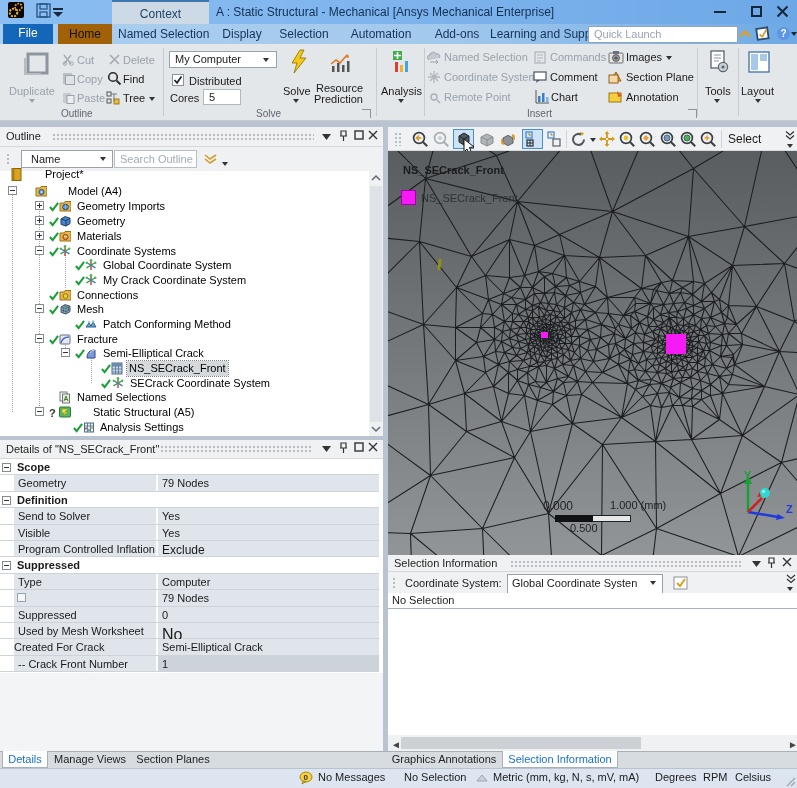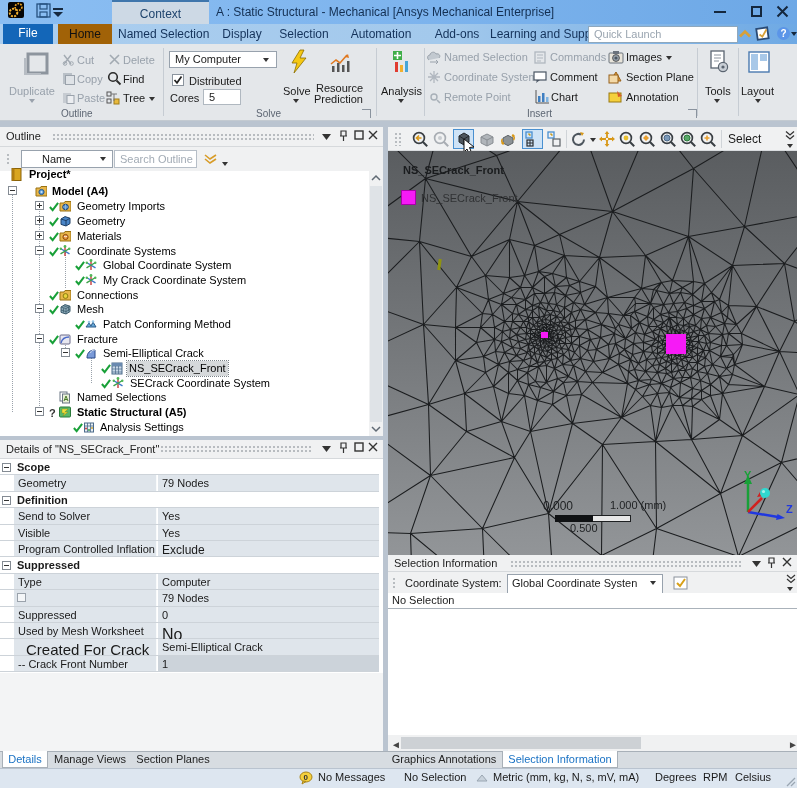--- a/index.html
+++ b/index.html
@@ -28,26 +28,26 @@
 
 #midgap { left:0; top:121px; width:797px; height:6px; background:#bac4d0; }
 #vsplit { left:383px; top:127px; width:5px; height:624px; background:#bac4d0; }
 .phead { background:#f0f1f2; border-bottom:1px solid #d6d9dc; }
 .phead .ttl { position:absolute; left:6px; top:3px; font-size:11px; color:#222; }
 .dots { position:absolute; top:6px; height:8px; background-image:radial-gradient(circle, #b8bcc0 34%, transparent 36%); background-size:4px 4px; }
 .hico { position:absolute; top:3px; width:13px; height:13px; color:#333; font-size:11px; text-align:center; line-height:13px; }
 
 #outhead { left:0; top:127px; width:383px; height:20px; }
 #outbar { left:0; top:147px; width:383px; height:24px; background:#f0f1f2; }
-#namebox { left:21px; top:150px; width:92px; height:18px; background:#fff; border:1px solid #98a2ad; font-size:11px; line-height:16px; padding-left:20px; }
+#namebox { left:21px; top:150px; width:92px; height:18px; background:#fff; border:1px solid #98a2ad; font-size:11px; line-height:16px; padding-left:9px; }
 #searchbox { left:114px; top:150px; width:83px; height:18px; background:#fff; border:1px solid #b6bec7; color:#a2abb5; font-size:11px; line-height:16px; padding-left:5px; }
 #tree { left:0; top:171px; width:369px; height:265px; background:#fff; overflow:hidden; }
 #treesb { left:369px; top:171px; width:14px; height:265px; background:#f0f1f2; }
 .trow { position:absolute; height:15px; white-space:nowrap; font-size:11px; line-height:15px; color:#000; }
-.tbold { font-weight:bold; }
+.tbold { font-weight:normal;margin-left:16px; }
 .pm { position:absolute; width:9px; height:9px; border:1px solid #848b93; background:#fff; }
 .pm:before { content:""; position:absolute; left:1px; top:3px; width:5px; height:1px; background:#333; }
 .pm.plus:after { content:""; position:absolute; left:3px; top:1px; width:1px; height:5px; background:#333; }
 .chk { position:absolute; width:10px; height:10px; }
 
 #dethead { left:0; top:440px; width:383px; height:19px; }
 #dettbl { left:0; top:459px; width:383px; height:214px; background:#fff; font-size:11px; }
 #detempty { left:0; top:673px; width:383px; height:78px; background:#f3f4f5; }
 
 #gtoolbar { left:388px; top:127px; width:409px; height:24px; background:#f0f1f2; border-bottom:1px solid #d9dcdf; }
@@ -543,21 +543,21 @@
 <div class="abs" style="left:18px;top:609px;font-size:11px">Suppressed</div>
 <div class="abs" style="left:162px;top:609px;font-size:11px">0</div>
 <div class="abs" style="left:0;top:623px;width:379px;height:16px;background:#fff;border-bottom:1px solid #cdd3d9"></div>
 <div class="abs" style="left:14px;top:623px;width:143px;height:15px;background:#dfe5eb;border-right:1px solid #f8fafb"></div>
 <div class="abs" style="left:158px;top:623px;width:221px;height:15px;background:#dfe5eb"></div>
 <div class="abs" style="left:18px;top:625px;font-size:11px">Used by Mesh Worksheet</div>
 <div class="abs" style="left:162px;top:626px;font-size:16px">No</div>
 <div class="abs" style="left:0;top:639px;width:379px;height:17px;background:#fff;border-bottom:1px solid #cdd3d9"></div>
 <div class="abs" style="left:14px;top:639px;width:143px;height:16px;background:#dfe5eb;border-right:1px solid #f8fafb"></div>
 <div class="abs" style="left:158px;top:639px;width:221px;height:16px;background:#dfe5eb"></div>
-<div class="abs" style="left:26px;top:641px;font-size:15px">Created For Crack</div>
+<div class="abs" style="left:14px;top:641px;font-size:11px">Created For Crack</div>
 <div class="abs" style="left:162px;top:641px;font-size:11px">Semi-Elliptical Crack</div>
 <div class="abs" style="left:0;top:656px;width:379px;height:16px;background:#fff;border-bottom:1px solid #cdd3d9"></div>
 <div class="abs" style="left:14px;top:656px;width:143px;height:15px;background:#dfe5eb;border-right:1px solid #f8fafb"></div>
 <div class="abs" style="left:158px;top:656px;width:221px;height:15px;background:#ccd3da"></div>
 <div class="abs" style="left:18px;top:658px;font-size:11px">-- Crack Front Number</div>
 <div class="abs" style="left:162px;top:658px;font-size:11px">1</div>
 
 <div class="abs" id="detempty"></div>
 
 <div class="abs" id="gtoolbar"></div>

